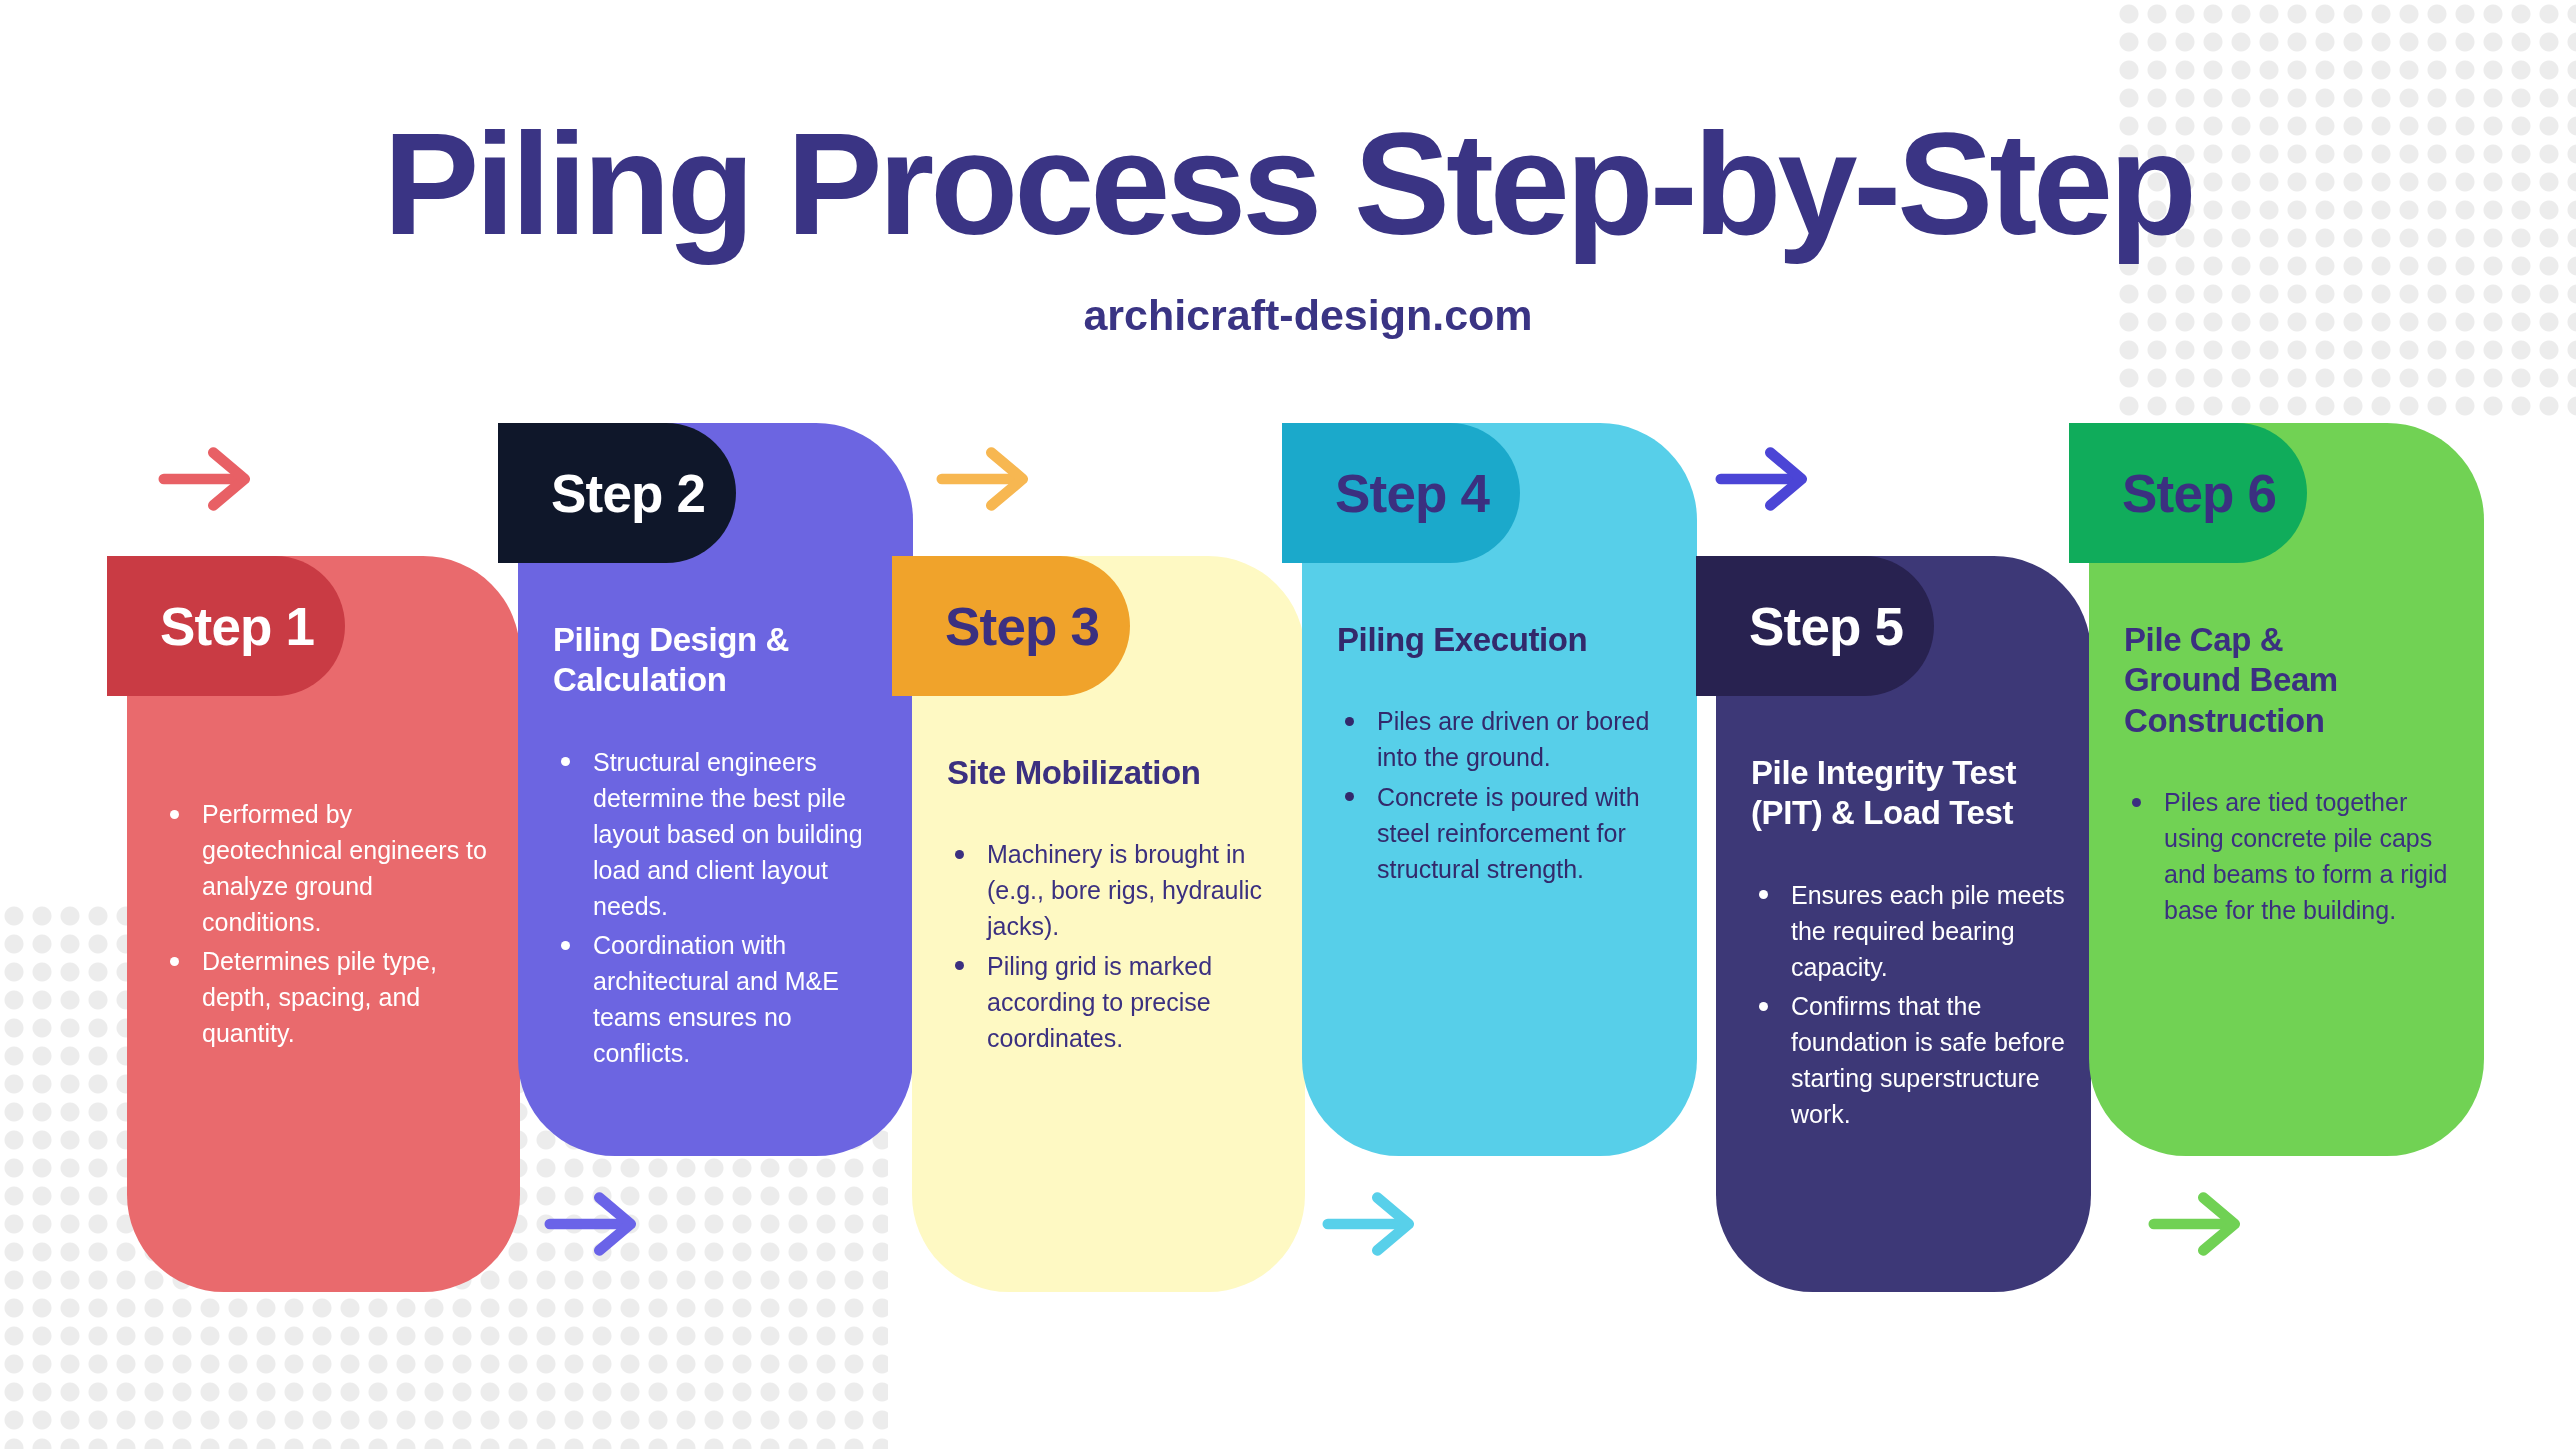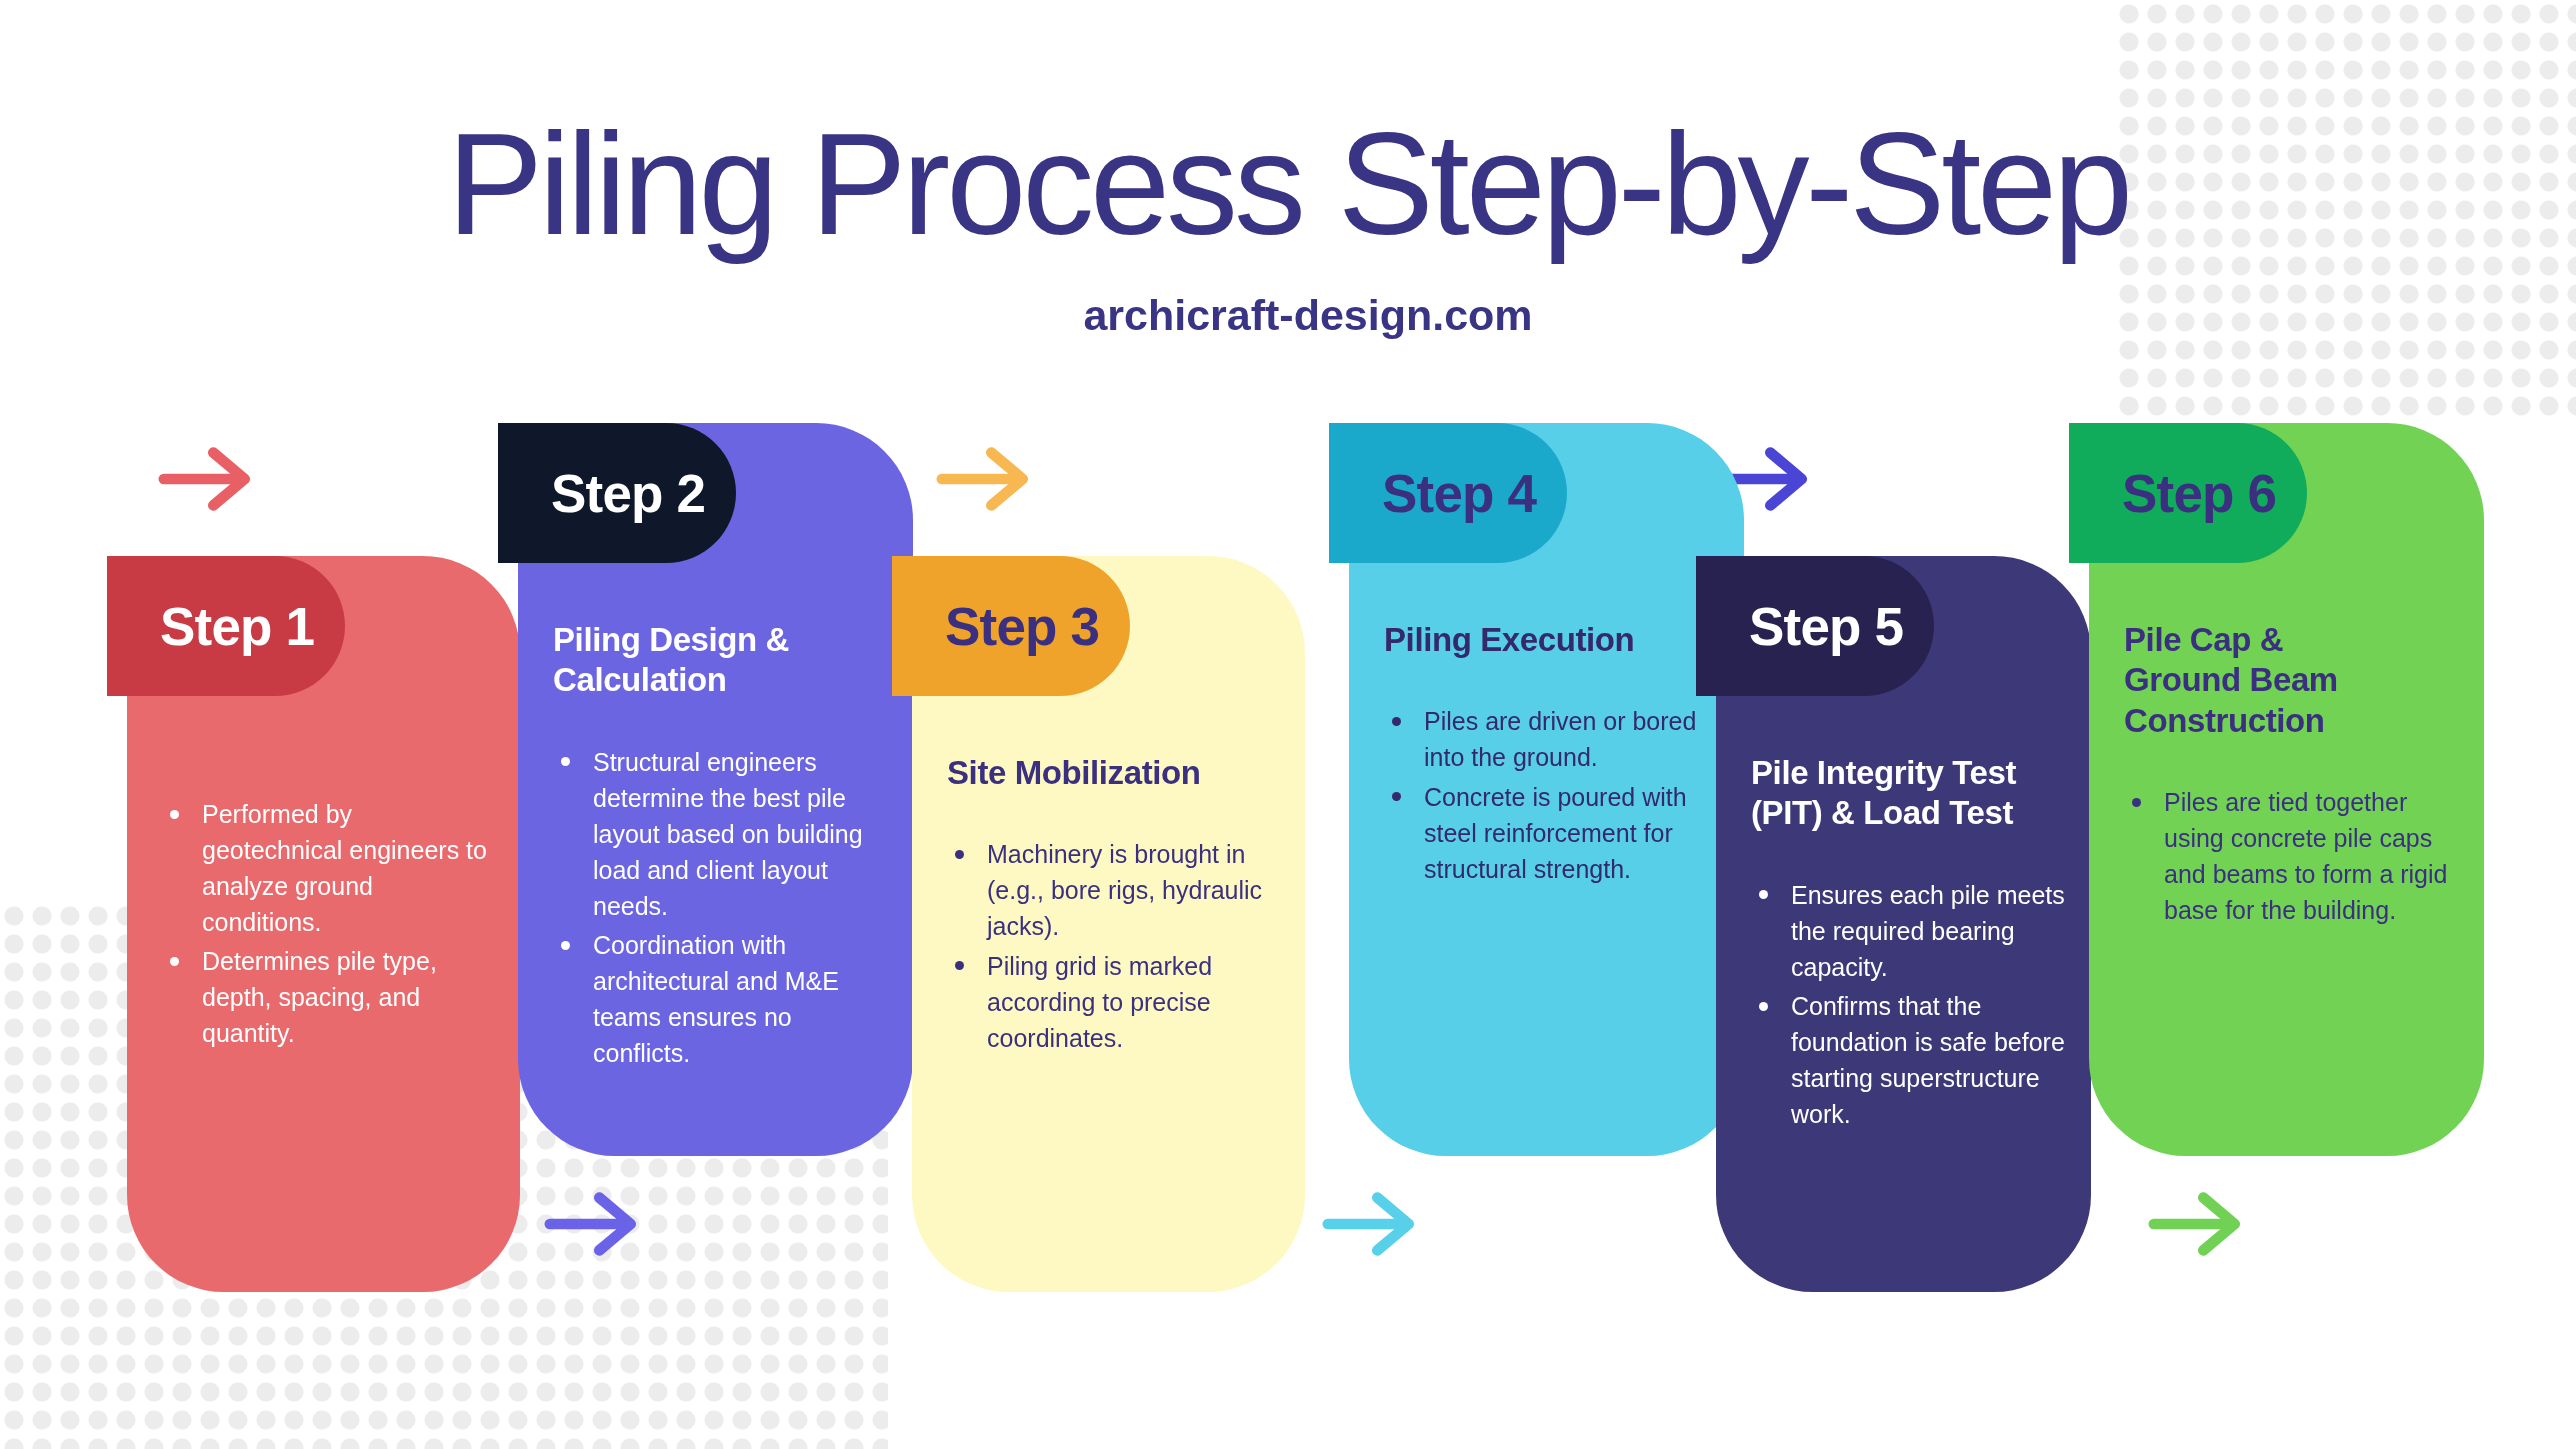--- a/index.html
+++ b/index.html
@@ -20,41 +20,41 @@
     background-size: 28px 28px;
     z-index:0;
   }
   .dots-tr { left:2115px; top:0; width:461px; height:417px; }
   .dots-bl { left:0; top:902px; width:888px; height:547px; }
 
   
   .title {
     position:absolute; left:0; right:0; top:106px;
     text-align:center;
-    font-size:144px; font-weight:400; letter-spacing:-4.1px;
+    font-size:144px; font-weight:700; letter-spacing:-4.1px;
     line-height:1.1;
     z-index:1;
   }
   .subtitle {
     position:absolute; left:0; right:0; top:291px;
     text-align:center;
     font-size:43px; font-weight:700; letter-spacing:0;
     z-index:1;
   }
 
   
   .card {
     position:absolute;
     border-radius:0 97px 97px 97px;
     z-index:2;
   }
   .card-1 { left:127px;  top:556px; width:393px; height:736px; z-index:2; }
   .card-2 { left:518px;  top:423px; width:395px; height:733px; z-index:3; }
   .card-3 { left:912px; top:556px; width:393px; height:736px; z-index:4; }
-  .card-4 { left:1349px; top:423px; width:395px; height:733px; z-index:5; }
+  .card-4 { left:1302px; top:423px; width:395px; height:733px; z-index:5; }
   .card-5 { left:1716px; top:556px; width:375px; height:736px; z-index:6; }
   .card-6 { left:2089px; top:423px; width:395px; height:733px; z-index:7; }
 
   .badge {
     position:absolute; left:-20px; top:0;
     width:238px; height:140px;
     border-radius:0 70px 70px 0;
     display:flex; align-items:center;
     padding-left:53px;
   }

